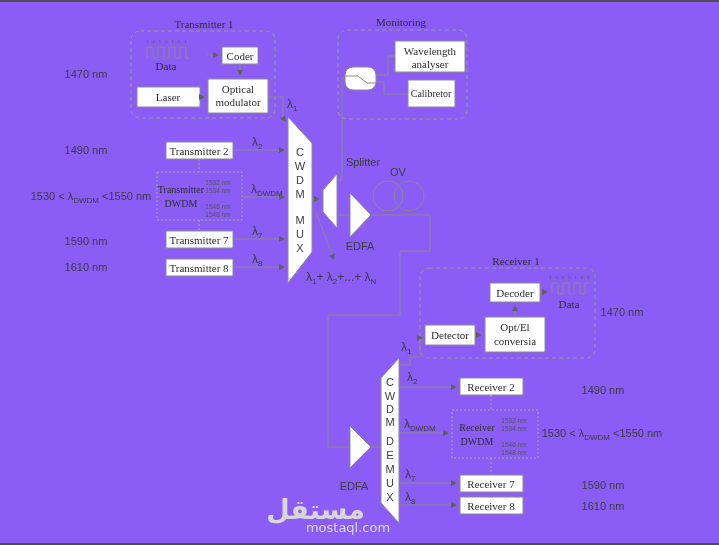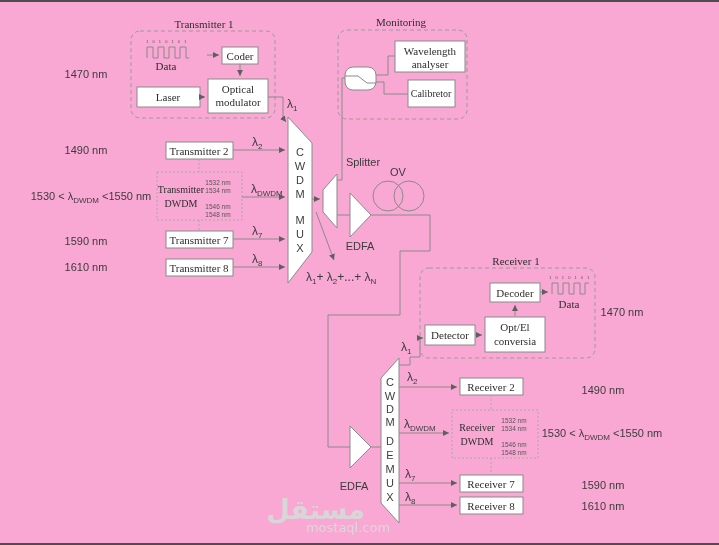--- a/index.html
+++ b/index.html
@@ -1,16 +1,16 @@
 <!DOCTYPE html>
 <html><head>
 <meta charset="utf-8">
 <style>
   html,body{margin:0;padding:0;background:#ffffff;}
-  .stage{position:relative;width:719px;height:545px;background:#f9a8d4;overflow:hidden;
+  .stage{position:relative;width:719px;height:545px;background:#8b5cf6;overflow:hidden;
          font-family:"Liberation Serif", serif;}
   svg{position:absolute;left:0;top:0;}
   text{fill:#2e2e2e;}
   .serif{font-family:"Liberation Serif", serif;font-size:11px;}
   .serif-sm{font-family:"Liberation Serif", serif;font-size:10px;}
   .sans{font-family:"Liberation Sans", sans-serif;font-size:11px;fill:#3c3c3c;}
   .lam{font-family:"Liberation Sans", sans-serif;font-size:12px;fill:#3c3c3c;}
   .lamsub{font-size:8px;}
   .tinywl{font-family:"Liberation Sans", sans-serif;font-size:6.5px;fill:#555;}
   .bits{font-family:"Liberation Sans", sans-serif;font-size:4px;fill:#555;letter-spacing:1.5px;}

